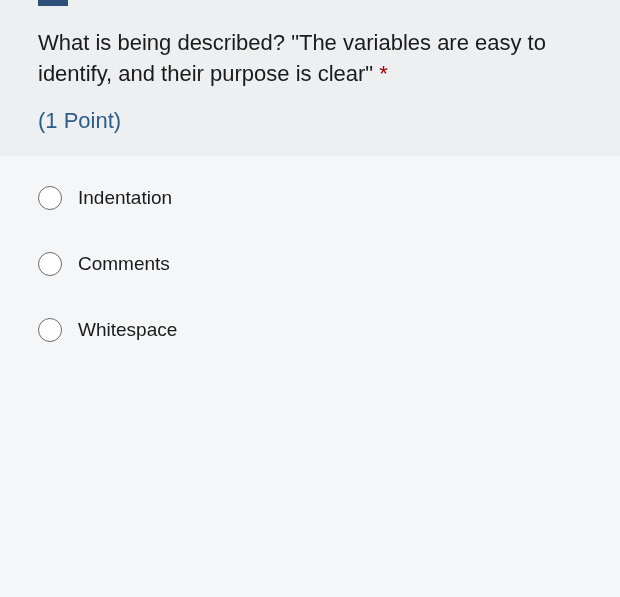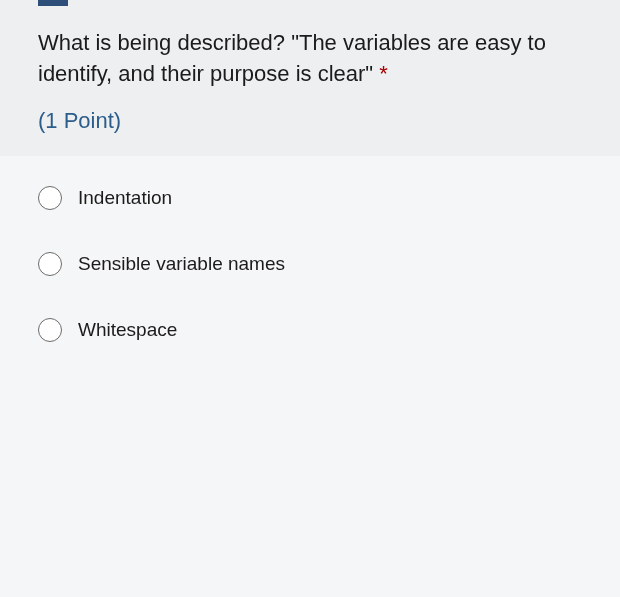--- a/index.html
+++ b/index.html
@@ -78,25 +78,25 @@
   <div class="point-value">(1 Point)</div>
 </div>
 
 <div class="options-container">
 
   <label class="option-row">
     <span class="radio-circle"></span>
     <span class="option-label">Indentation</span>
   </label>
 
-
   <label class="option-row">
     <span class="radio-circle"></span>
-    <span class="option-label">Sensible variable names</span>
+    <span class="option-label">Comments</span>
   </label>
+
 
 
   <label class="option-row">
     <span class="radio-circle"></span>
     <span class="option-label">Whitespace</span>
   </label>
 
 </div>
 
 </body></html>

